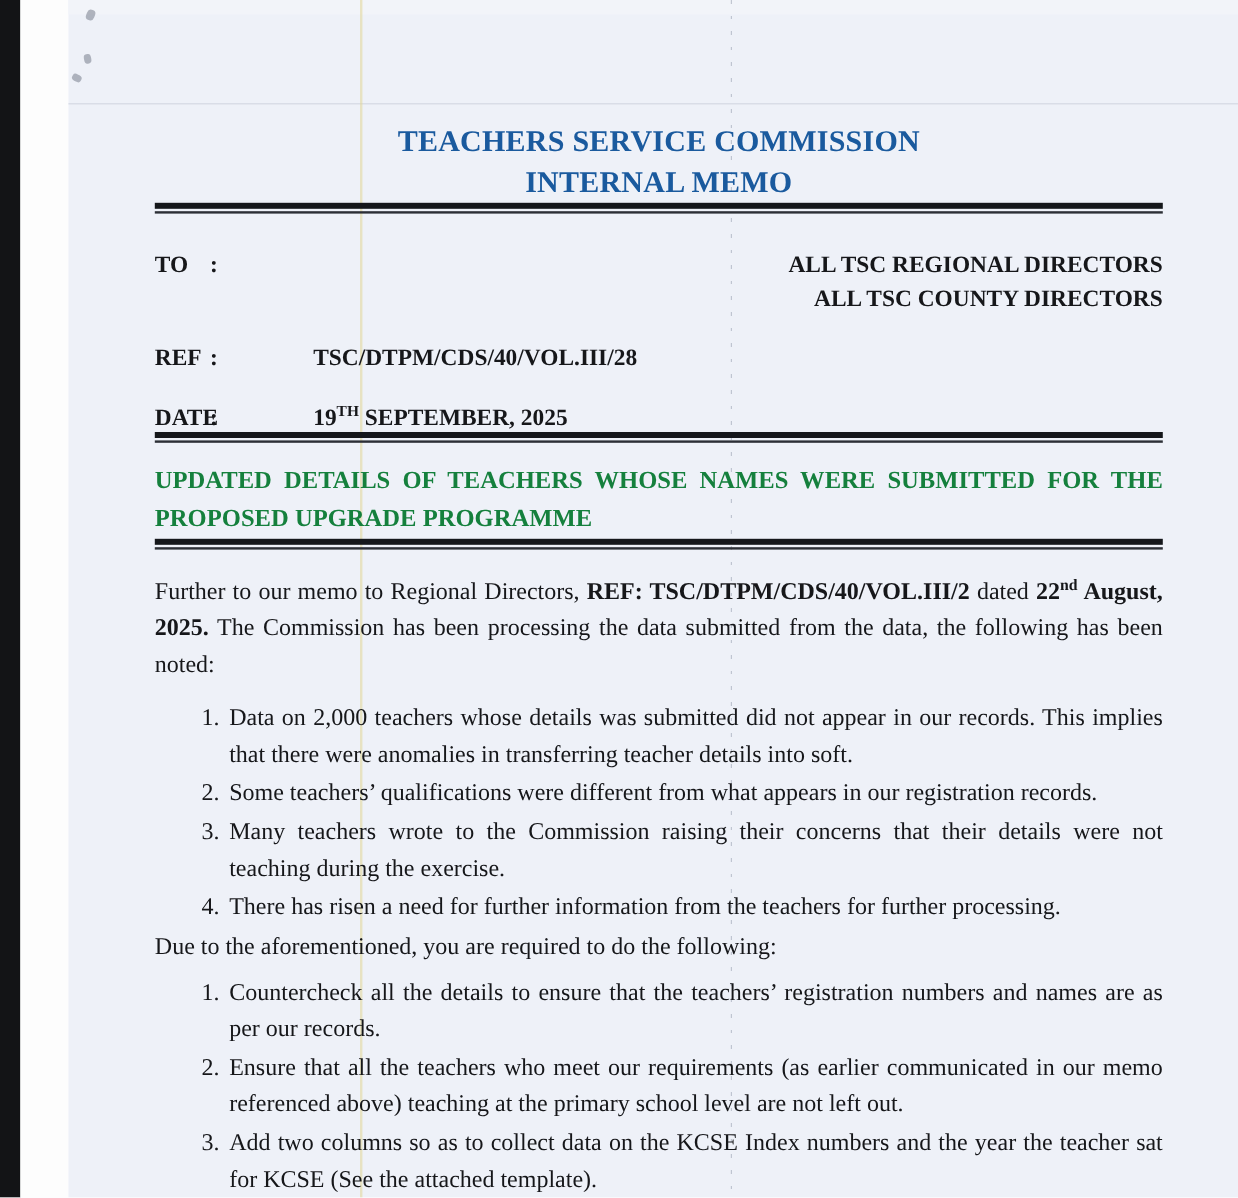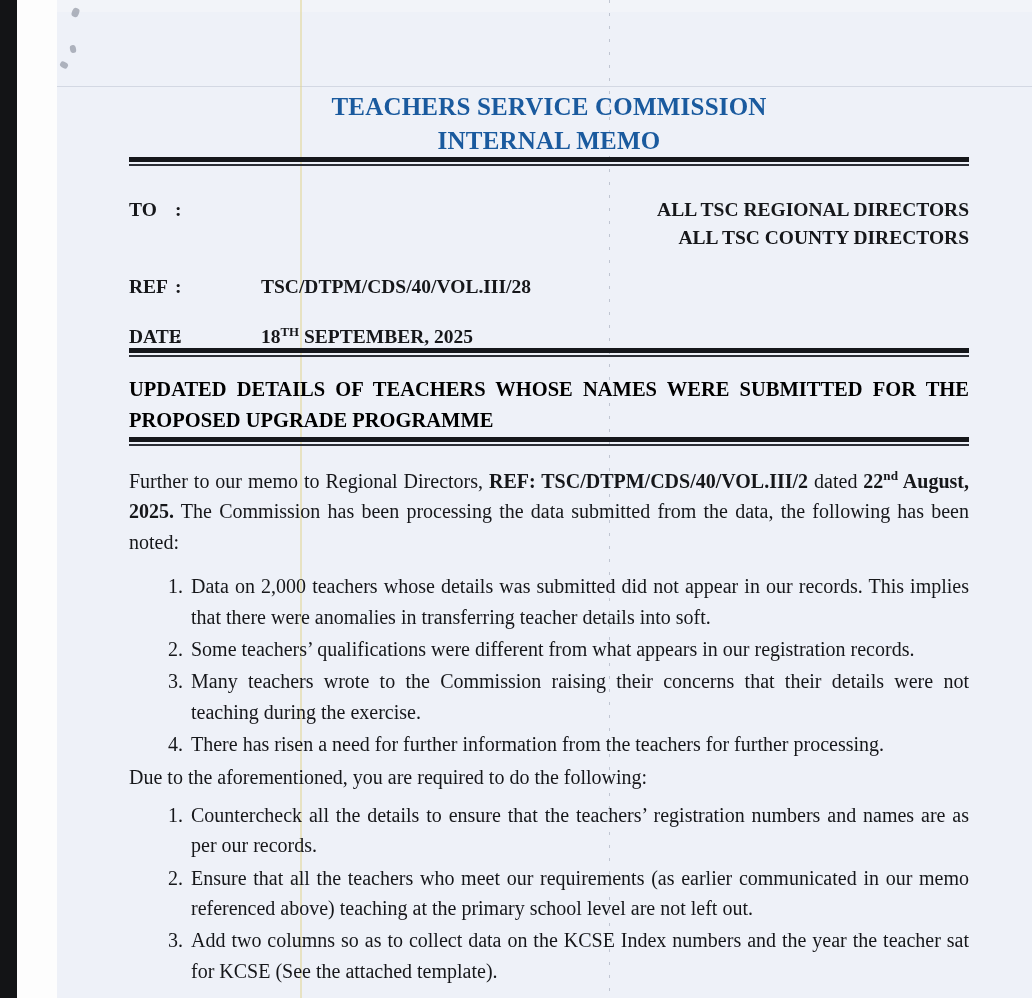--- a/index.html
+++ b/index.html
@@ -79,21 +79,21 @@
     border-radius: 40%;
   }
   .speck.s1 { left: 72px;  top: 8px;  width: 7px; height: 9px; transform: rotate(22deg); }
   .speck.s2 { left: 70px;  top: 45px; width: 6px; height: 8px; transform: rotate(-10deg); }
   .speck.s3 { left: 60px;  top: 62px; width: 8px; height: 6px; transform: rotate(30deg); }
 
   
   .content {
     position: absolute;
     left: 129px;
-    top: 0;
+    top: 12px;
     width: 840px;
     height: 714px;
     color: #16171a;
   }
 
   .doc-title {
     text-align: center;
     color: #1a5a9e;
     font-weight: bold;
     font-size: 25px;
@@ -142,21 +142,21 @@
   .meta-colon { width: 86px; flex: 0 0 86px; }
   .meta-value { flex: 1 1 auto; }
   .meta-value .sub { display: block; text-align: right; }
   .sup { font-size: 0.66em; vertical-align: super; line-height: 0; }
 
   
   .subject {
     position: absolute;
     left: 0; top: 374px;
     width: 840px;
-    color: #000000;
+    color: #15803d;
     font-weight: bold;
     font-size: 20.5px;
     line-height: 1.52;
     text-align: justify;
     text-align-last: left;
   }
 
   
   .body { position: absolute; left: 0; top: 466px; width: 840px; }
   p.para {
@@ -235,21 +235,21 @@
 
       <div class="meta-row">
         <span class="meta-label">REF</span>
         <span class="meta-colon">:</span>
         <span class="meta-value">TSC/DTPM/CDS/40/VOL.III/28</span>
       </div>
 
       <div class="meta-row">
         <span class="meta-label">DATE</span>
         <span class="meta-colon">:</span>
-        <span class="meta-value"><span>18</span><span class="sup">TH</span><span> SEPTEMBER, 2025</span></span>
+        <span class="meta-value"><span>19</span><span class="sup">TH</span><span> SEPTEMBER, 2025</span></span>
       </div>
 
     </div>
 
     <div class="rule rule-2"></div>
 
     <div class="subject">UPDATED DETAILS OF TEACHERS WHOSE NAMES WERE SUBMITTED FOR THE PROPOSED UPGRADE PROGRAMME</div>
 
     <div class="rule rule-3"></div>
 

